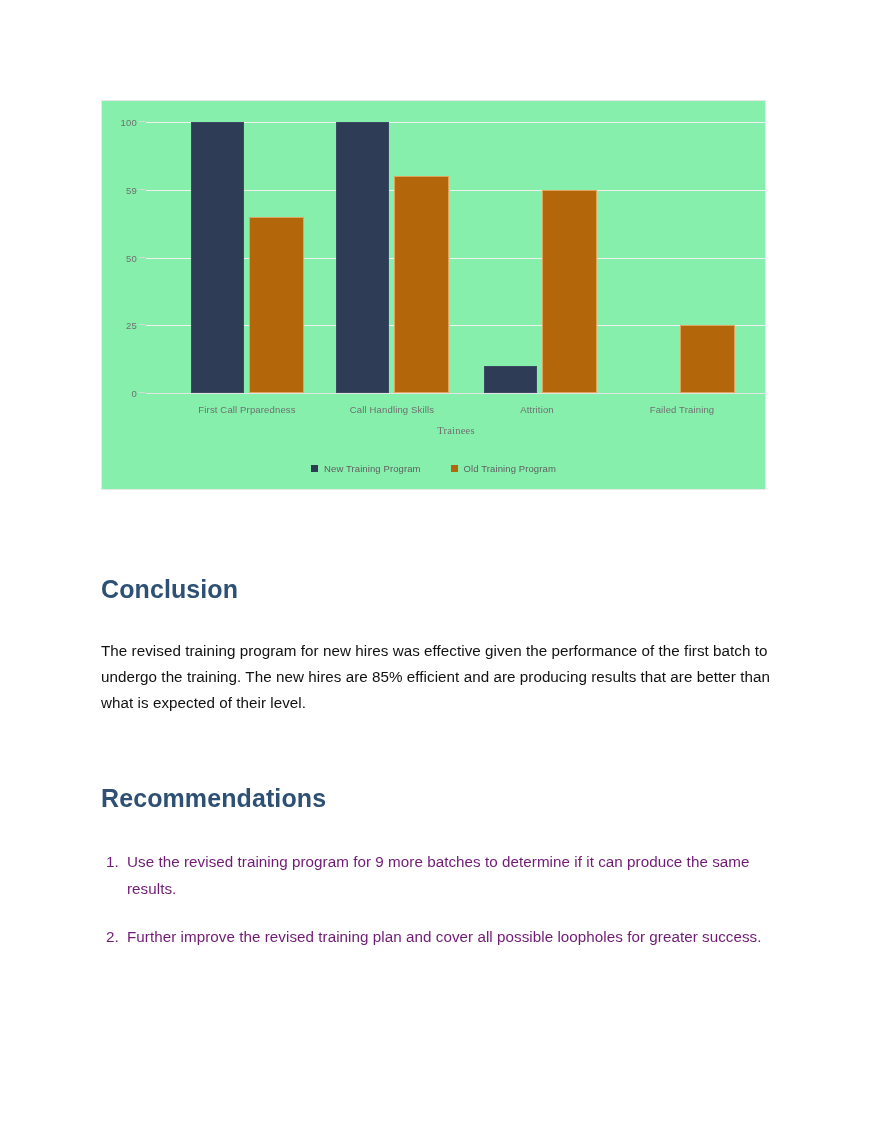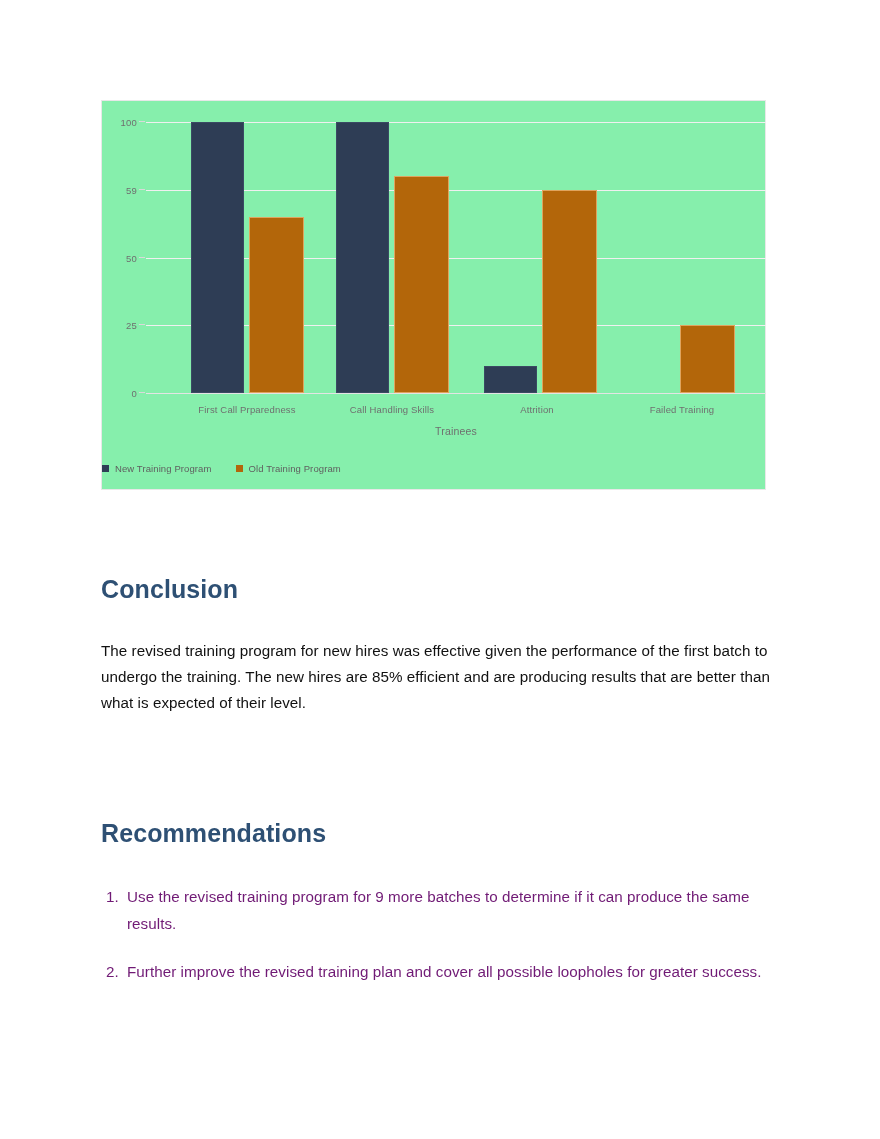--- a/index.html
+++ b/index.html
@@ -86,41 +86,43 @@
   .axis-title-x {
     position: absolute;
     left: 0;
     right: 0;
     top: 100%;
     margin-top: 32px;
     text-align: center;
     font-size: 10.5px;
     color: #6f6f6f;
     letter-spacing: .2px;
+    font-family: Liberation Serif, serif;
   }
 
   .axis-title-y {
     position: absolute;
     left: 122px;
     top: 257px;
     font-size: 10px;
     color: #6f6f6f;
     letter-spacing: .2px;
     transform: translate(-50%, -50%) rotate(-90deg);
     white-space: nowrap;
   }
 
   .legend {
     position: absolute;
     left: 0;
     right: 0;
     top: 362px;
     display: flex;
+    justify-content: center;
     align-items: center;
-    gap: 24px;
+    gap: 30px;
   }
   .legend-item {
     display: flex;
     align-items: center;
     gap: 6px;
   }
   .legend-swatch {
     width: 7px;
     height: 7px;
     display: block;
@@ -150,21 +152,21 @@
   #conclusion-heading { margin-bottom: 0; }
   .para {
     font-size: 15.2px;
     line-height: 1.72;
     color: #111111;
     margin: 0;
     letter-spacing: .05px;
   }
   #conclusion-para { margin-top: 34px; }
 
-  #recommendations-heading { margin-top: 103px; }
+  #recommendations-heading { margin-top: 68px; }
 
   ol.rec-list {
     margin: 36px 0 0 0;
     padding-left: 22px;
     list-style: decimal;
   }
   ol.rec-list li {
     font-size: 15.2px;
     line-height: 1.72;
     color: #701a75;

